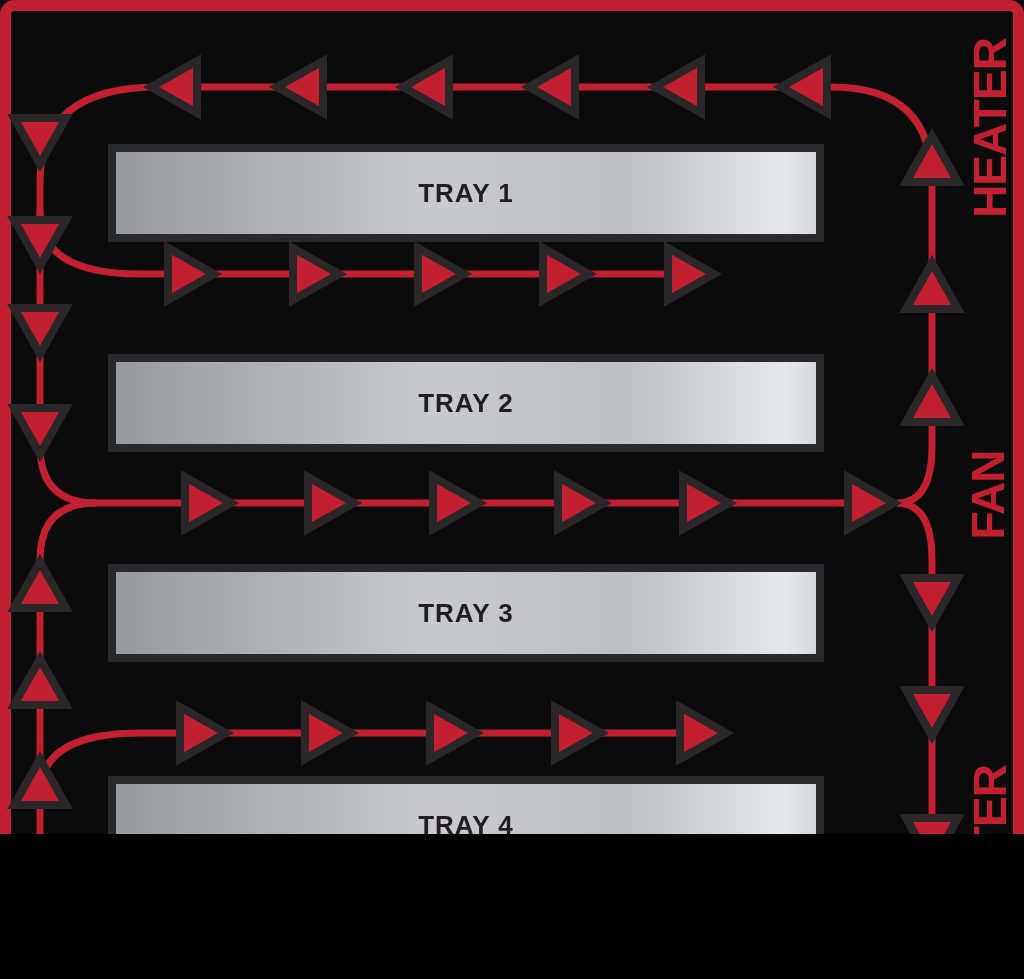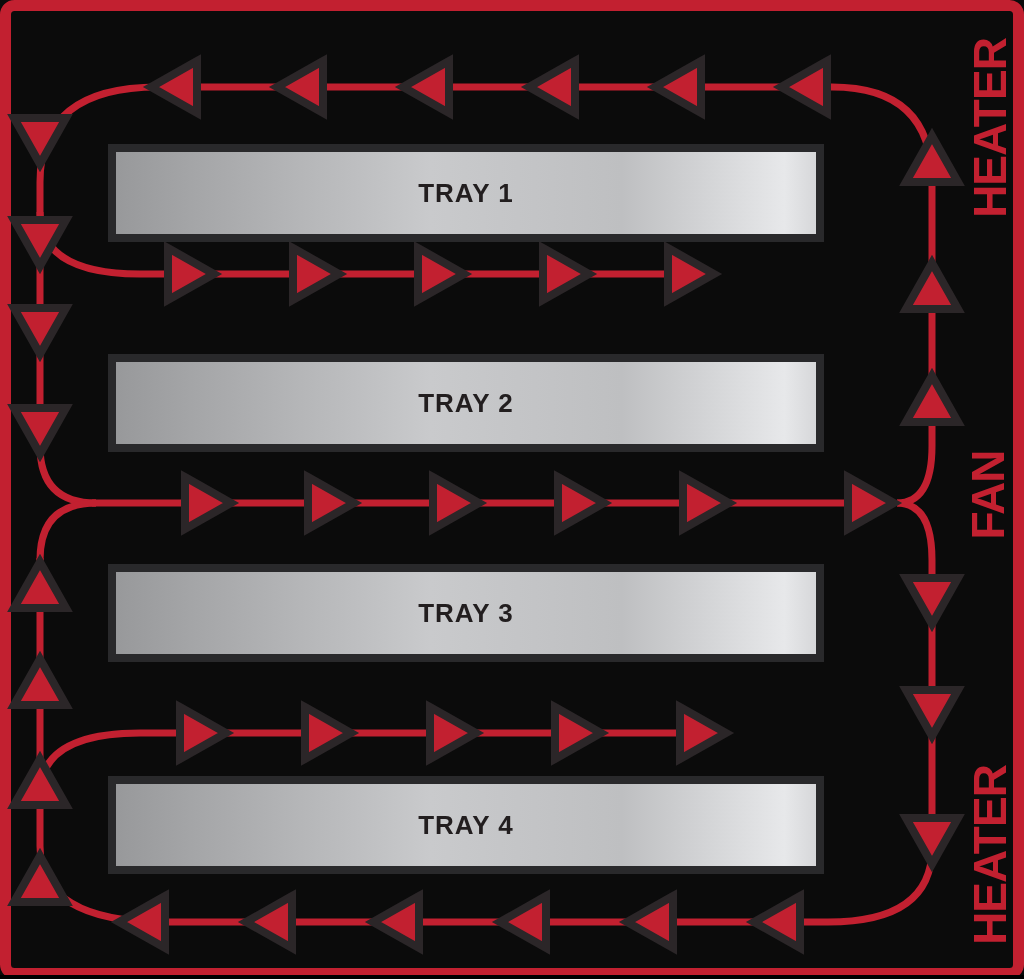--- a/index.html
+++ b/index.html
@@ -3,21 +3,21 @@
 <meta charset="utf-8">
 <style>
   html, body {
     margin: 0;
     padding: 0;
     background: #000;
   }
   .stage {
     position: relative;
     width: 1024px;
-    height: 975px;
+    height: 834px;
     background: var(--bg, #0b0b0b);
     overflow: hidden;
   }
   svg { display: block; }
   .frame {
     fill: var(--bg, #0b0b0b);
     stroke: var(--red, #c22030);
     stroke-width: 11;
   }
   .lines path {

